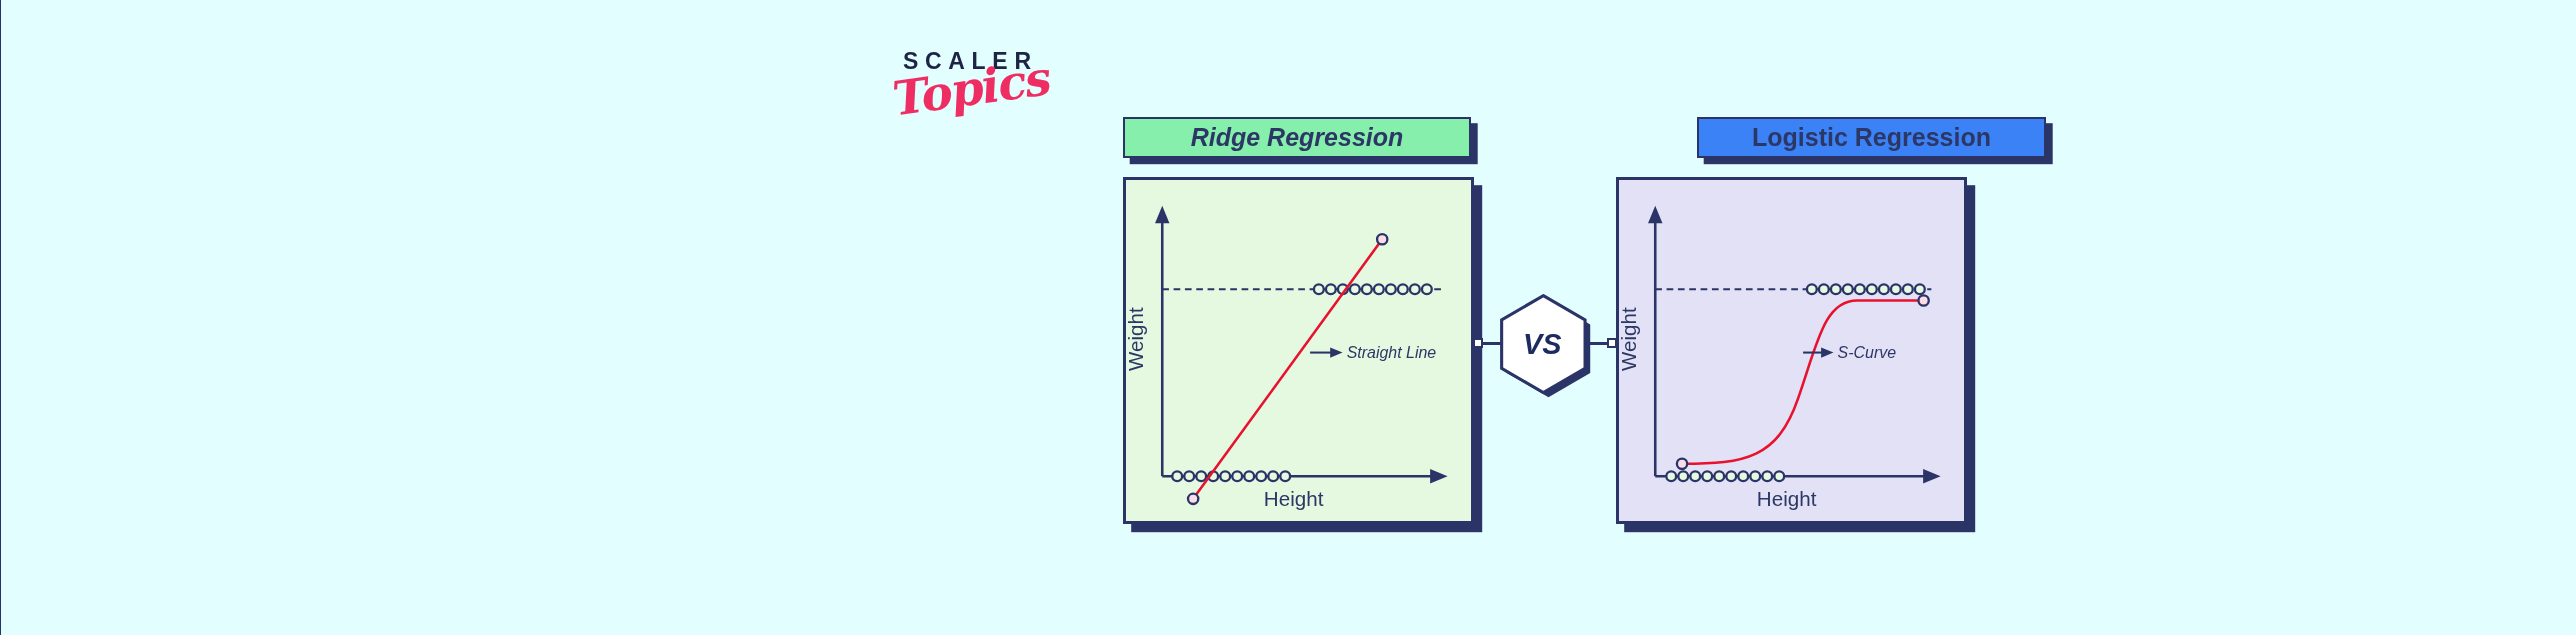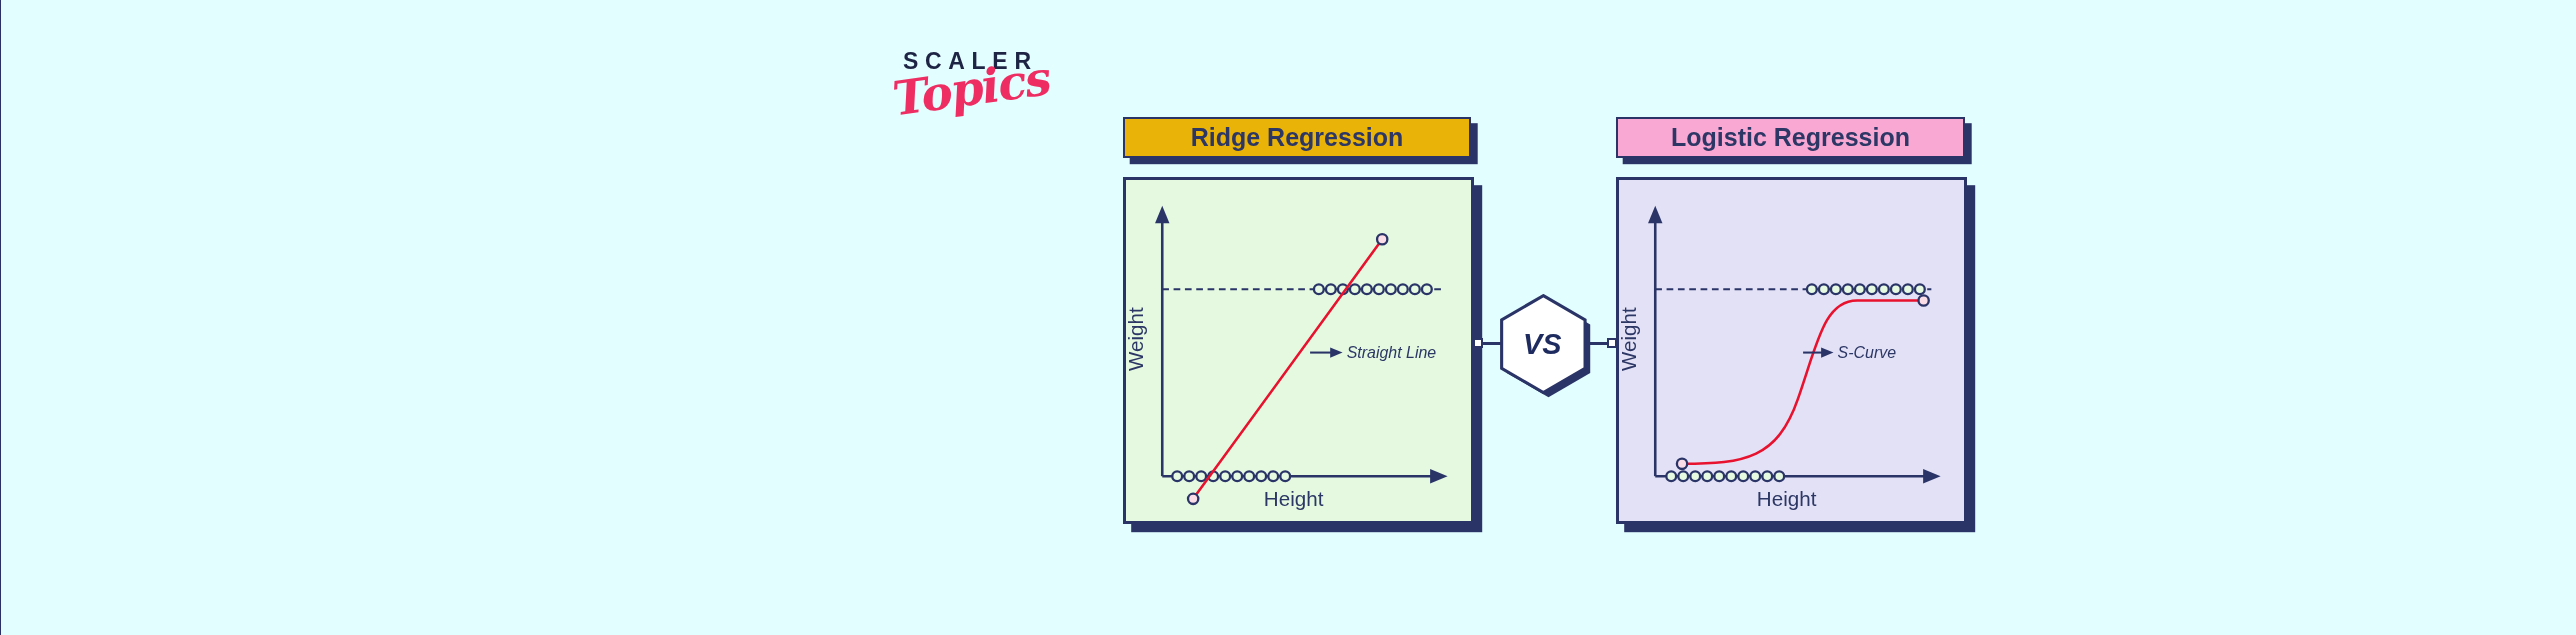--- a/index.html
+++ b/index.html
@@ -11,22 +11,22 @@
   .logo{position:absolute;left:893px;top:48px;}
   .logo-brand{font-size:23px;font-weight:800;letter-spacing:6.7px;color:#1d2444;text-align:center;}
   .logo-sub{font-family:"DejaVu Serif","Liberation Serif",serif;font-style:italic;font-weight:bold;
             font-size:47px;line-height:1;color:#ee2e63;transform:rotate(-8deg);
             transform-origin:left top;margin-top:1px;margin-left:-3.1px;letter-spacing:-1.5px;}
 
   
   .title-box{position:absolute;top:117px;height:41px;box-sizing:border-box;border:2.6px solid #2b3467;
              box-shadow:6.7px 6.2px 0 #2b3467;display:flex;align-items:center;justify-content:center;}
   .title-box span{font-size:25px;font-weight:bold;color:#2d3765;}
-  .title-ridge{left:1123px;width:348px;background:#eab308;}
-  .title-logistic{left:1616px;width:349px;background:#f9a8d4;}
+  .title-ridge{left:1123px;width:348px;background:#86efac;font-style:italic;}
+  .title-logistic{left:1697px;width:349px;background:#3b82f6;}
 
   
   .panel{position:absolute;top:177px;width:351px;height:347px;box-sizing:border-box;
          border:3.1px solid #2b3467;box-shadow:8.2px 8.2px 0 #2b3467;}
   .panel-ridge{left:1123px;background:#e4f9e0;}
   .panel-logistic{left:1616px;background:#e2e1f6;}
   .panel svg{position:absolute;left:0;top:0;width:100%;height:100%;}
 
   .axis{stroke:#2b3467;stroke-width:5;fill:none;}
   .axis-head{fill:#2b3467;stroke:none;}

